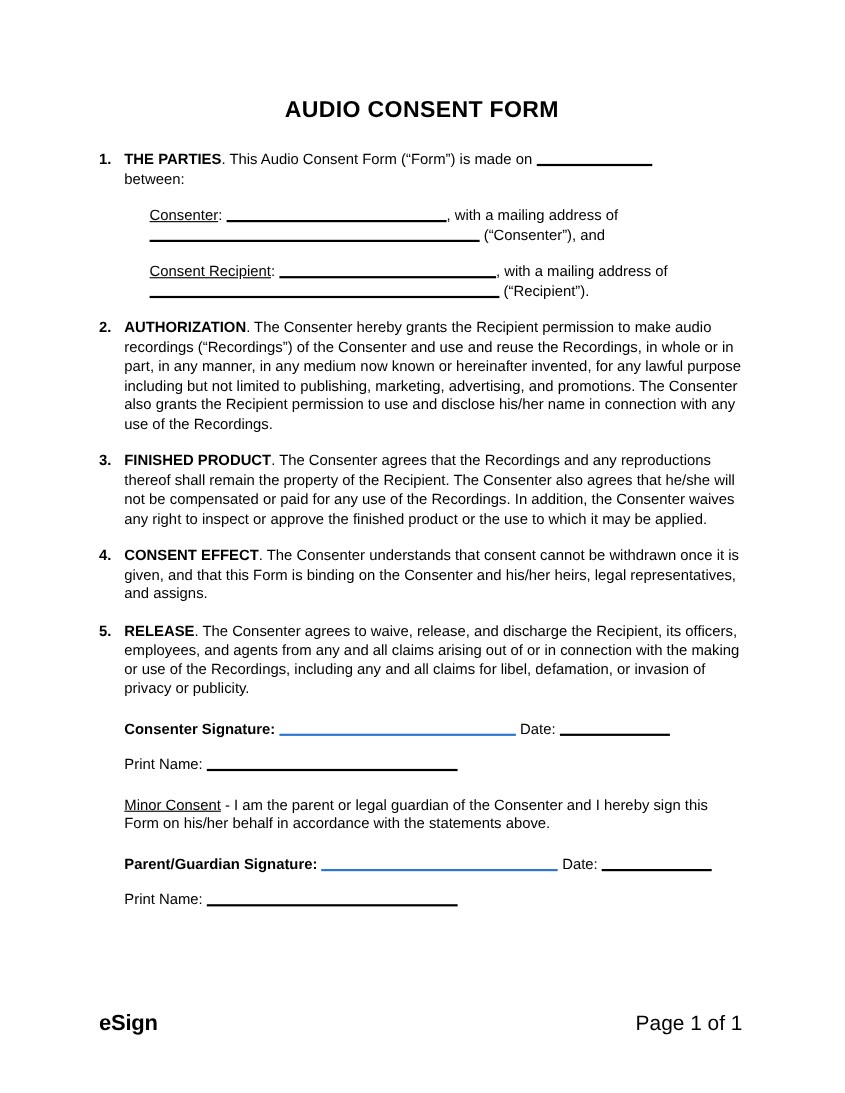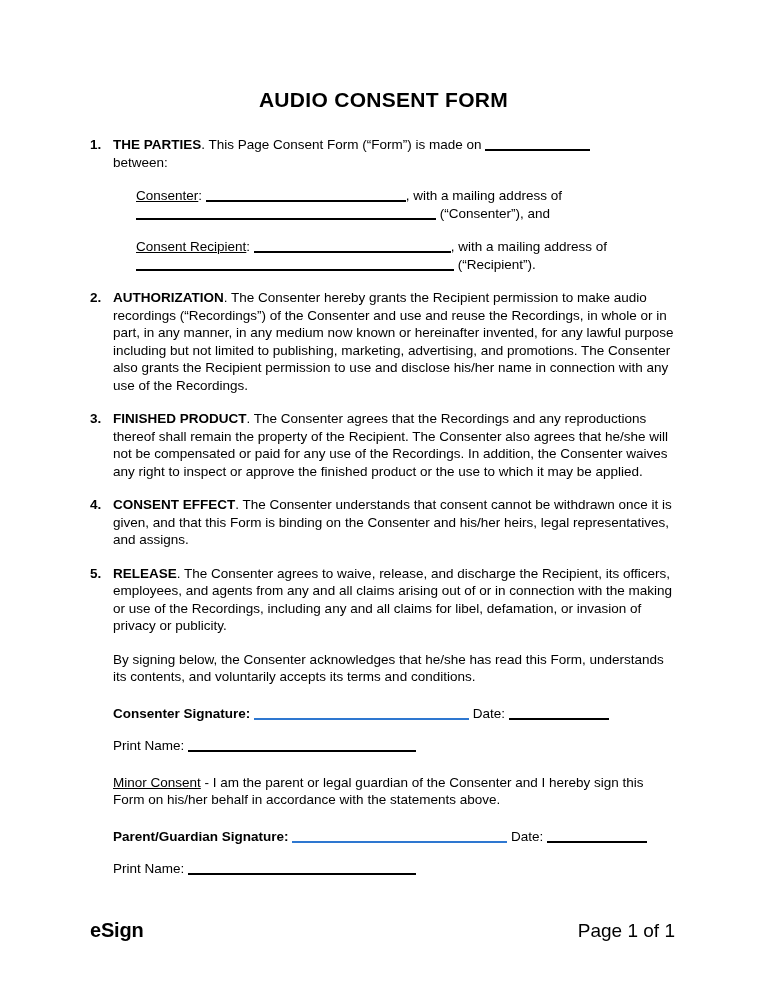--- a/index.html
+++ b/index.html
@@ -48,21 +48,21 @@
 </head>
 <body>
 
 <div class="page">
 
   <h1 class="title">AUDIO CONSENT FORM</h1>
 
   <div class="sec">
     <div class="num">1.</div>
     <div class="body">
-      <p class="para"><b>THE PARTIES</b><span>. This Page Consent Form (“Form”) is made on</span>
+      <p class="para"><b>THE PARTIES</b><span>. This Audio Consent Form (“Form”) is made on</span>
         <span class="blank w105"></span><br>
         <span>between:</span>
       </p>
 
       <div class="indent">
         <p class="para"><span class="ul">Consenter</span><span>:</span>
           <span class="blank w200"></span><span>, with a mailing address of</span><br>
           <span class="blank w300"></span><span> (“Consenter”), and</span>
         </p>
         <p class="para"><span class="ul">Consent Recipient</span><span>:</span>
@@ -97,21 +97,20 @@
   <div class="sec">
     <div class="num">5.</div>
     <div class="body">
         <p><b>RELEASE</b><span>. The Consenter agrees to waive, release, and discharge the Recipient, its officers, employees, and agents from any and all claims arising out of or in connection with the making or use of the Recordings, including any and all claims for libel, defamation, or invasion of privacy or publicity.</span></p>
       </div>
   </div>
 
   <div class="sec">
     <div class="num"></div>
     <div class="body">
-      <p class="para">By signing below, the Consenter acknowledges that he/she has read this Form, understands its contents, and voluntarily accepts its terms and conditions.</p>
 
       <p class="sigrow"><b>Consenter Signature:</b>
         <span class="blank sig w215"></span>
         <span>Date:</span>
         <span class="blank w100"></span>
       </p>
       <p class="namerow"><span>Print Name:</span>
         <span class="blank w228"></span>
       </p>
 

